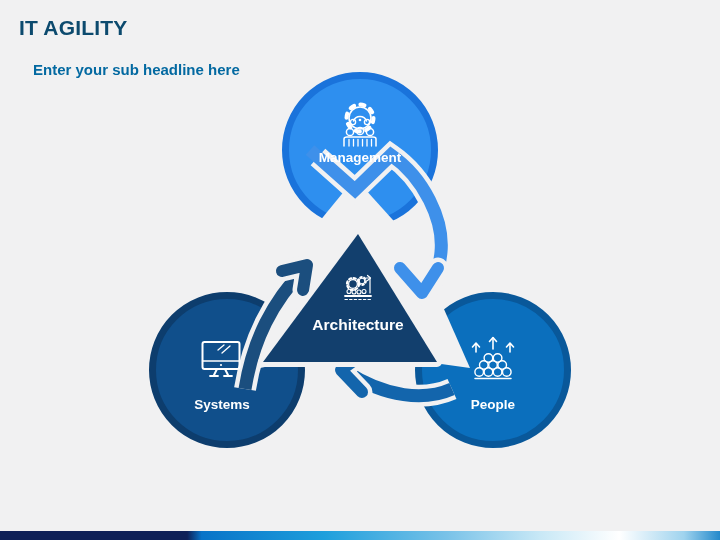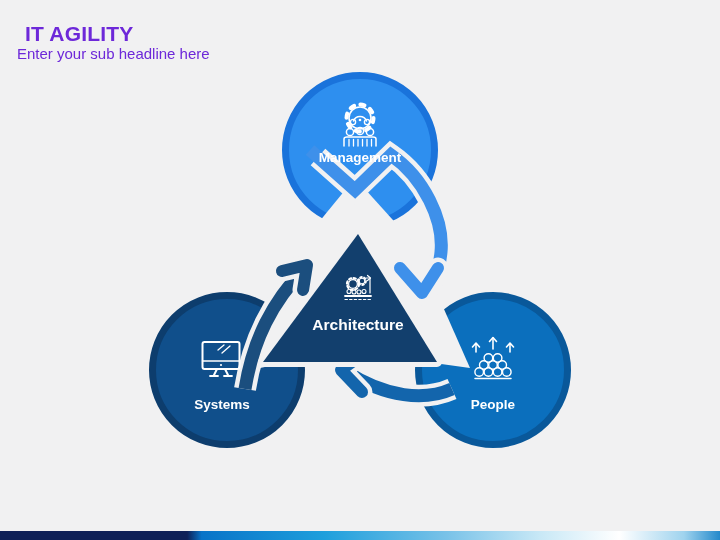--- a/index.html
+++ b/index.html
@@ -3,26 +3,26 @@
 <meta charset="utf-8">
 <style>
   html,body{margin:0;padding:0;}
   body{
     width:720px;height:540px;overflow:hidden;position:relative;
     background:#F1F1F2;
     font-family:"Liberation Sans",sans-serif;
   }
   .slide{position:absolute;inset:0;}
   .title{
-    position:absolute;left:17px;top:14px;margin:8px;
-    font-size:21px;font-weight:bold;letter-spacing:.2px;color:#6d28d9;
+    position:absolute;left:17px;top:14px;margin:2px;
+    font-size:21px;font-weight:bold;letter-spacing:.2px;color:#0c4a6e;
   }
   .subtitle{
-    position:absolute;left:17px;top:45px;margin:0;
-    font-size:15px;font-weight:normal;color:#6d28d9;
+    position:absolute;left:17px;top:45px;margin:16px;
+    font-size:15px;font-weight:bold;color:#0369a1;
   }
   svg.diagram{position:absolute;left:0;top:0;}
   .node-label{
     font-family:"Liberation Sans",sans-serif;
     font-size:13.5px;font-weight:bold;fill:#FFFFFF;
   }
   .center-label{
     font-family:"Liberation Sans",sans-serif;
     font-size:15.5px;font-weight:bold;fill:#FFFFFF;
   }

